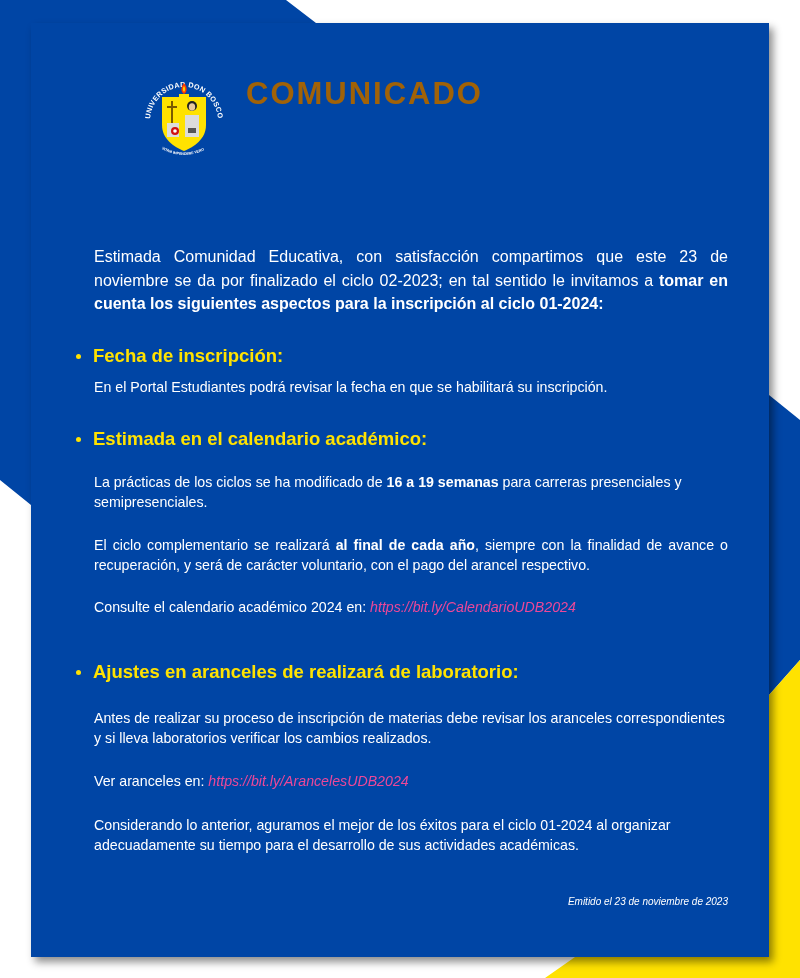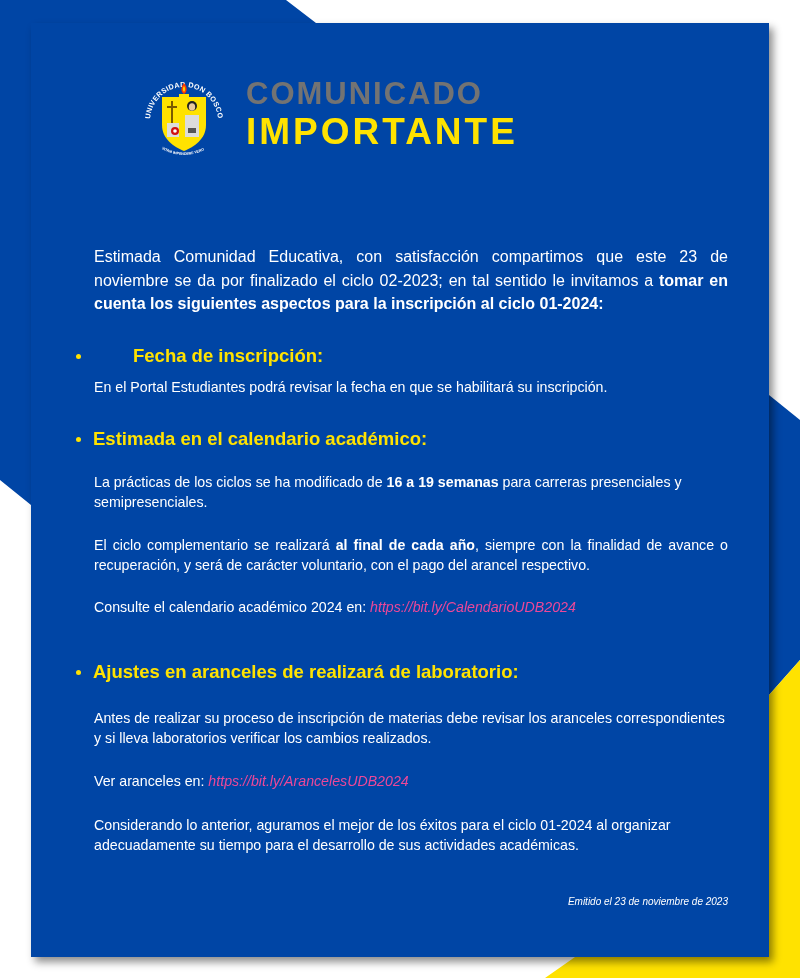--- a/index.html
+++ b/index.html
@@ -9,21 +9,21 @@
     font-family: "Liberation Sans", "DejaVu Sans", sans-serif;
   }
   .bg { position: absolute; inset: 0; }
   .card {
     position: absolute; left: 31px; top: 23px; width: 738px; height: 934px;
     background: #0045a5;
     box-shadow: 4px 5px 8px rgba(0,0,0,0.45);
   }
   .logo { position: absolute; left: 140px; top: 75px; width: 88px; height: 88px; }
   .title { position: absolute; left: 246px; top: 78px; font-weight: bold; letter-spacing: 2px; line-height: 1; }
-  .title .l1 { color: #737373; font-size: 31px; display: block; }
+  .title .l1 { color: #a16207; font-size: 31px; display: block; }
   .title .l2 { color: #ffe200; font-size: 37px; display: block; margin-top: 4px; letter-spacing: 3px; }
   .intro {
     position: absolute; left: 94px; top: 203px; width: 634px;
     color: #ffffff; font-size: 16px; line-height: 23.5px; text-align: justify; margin-top: 42px;
   }
   .intro b { font-weight: bold; }
   .sec-h {
     position: absolute; left: 76px; color: #ffe200; font-weight: bold; font-size: 18.5px;
     display: flex; align-items: center;
   }
@@ -79,28 +79,27 @@
   <circle cx="35" cy="56" r="4" fill="#d01010"></circle>
   <circle cx="35" cy="56" r="1.8" fill="#ffffff"></circle>
   <rect x="48" y="53" width="8" height="5" fill="#555"></rect>
   <text font-size="3.6" font-weight="bold" fill="#ffffff" font-family="Liberation Sans, sans-serif">
     <textPath href="#arcBot" startOffset="4">VITAM IMPENDERE VERO</textPath>
   </text>
 </svg>
 
 <div class="title">
   <span class="l1">COMUNICADO</span>
-  <span class="l2">IMPORTANTE</span>
 </div>
 
 <div class="intro">
   <span>Estimada Comunidad Educativa, con satisfacción compartimos que este 23 de noviembre se da por finalizado el ciclo 02-2023; en tal sentido le invitamos a </span><b>tomar en cuenta  los siguientes aspectos  para la inscripción al ciclo 01-2024:</b>
 </div>
 
-<div class="sec-h" style="top:345px;gap:40px;">
+<div class="sec-h" style="top:345px;">
   <span class="dot"></span>
   <span>Fecha de inscripción:</span>
 </div>
 <div class="p" style="top:378px;">
   <span>En el Portal Estudiantes podrá revisar la fecha en que se habilitará su inscripción.</span>
 </div>
 
 <div class="sec-h" style="top:428px;">
   <span class="dot"></span>
   <span>Estimada en el calendario académico:</span>

